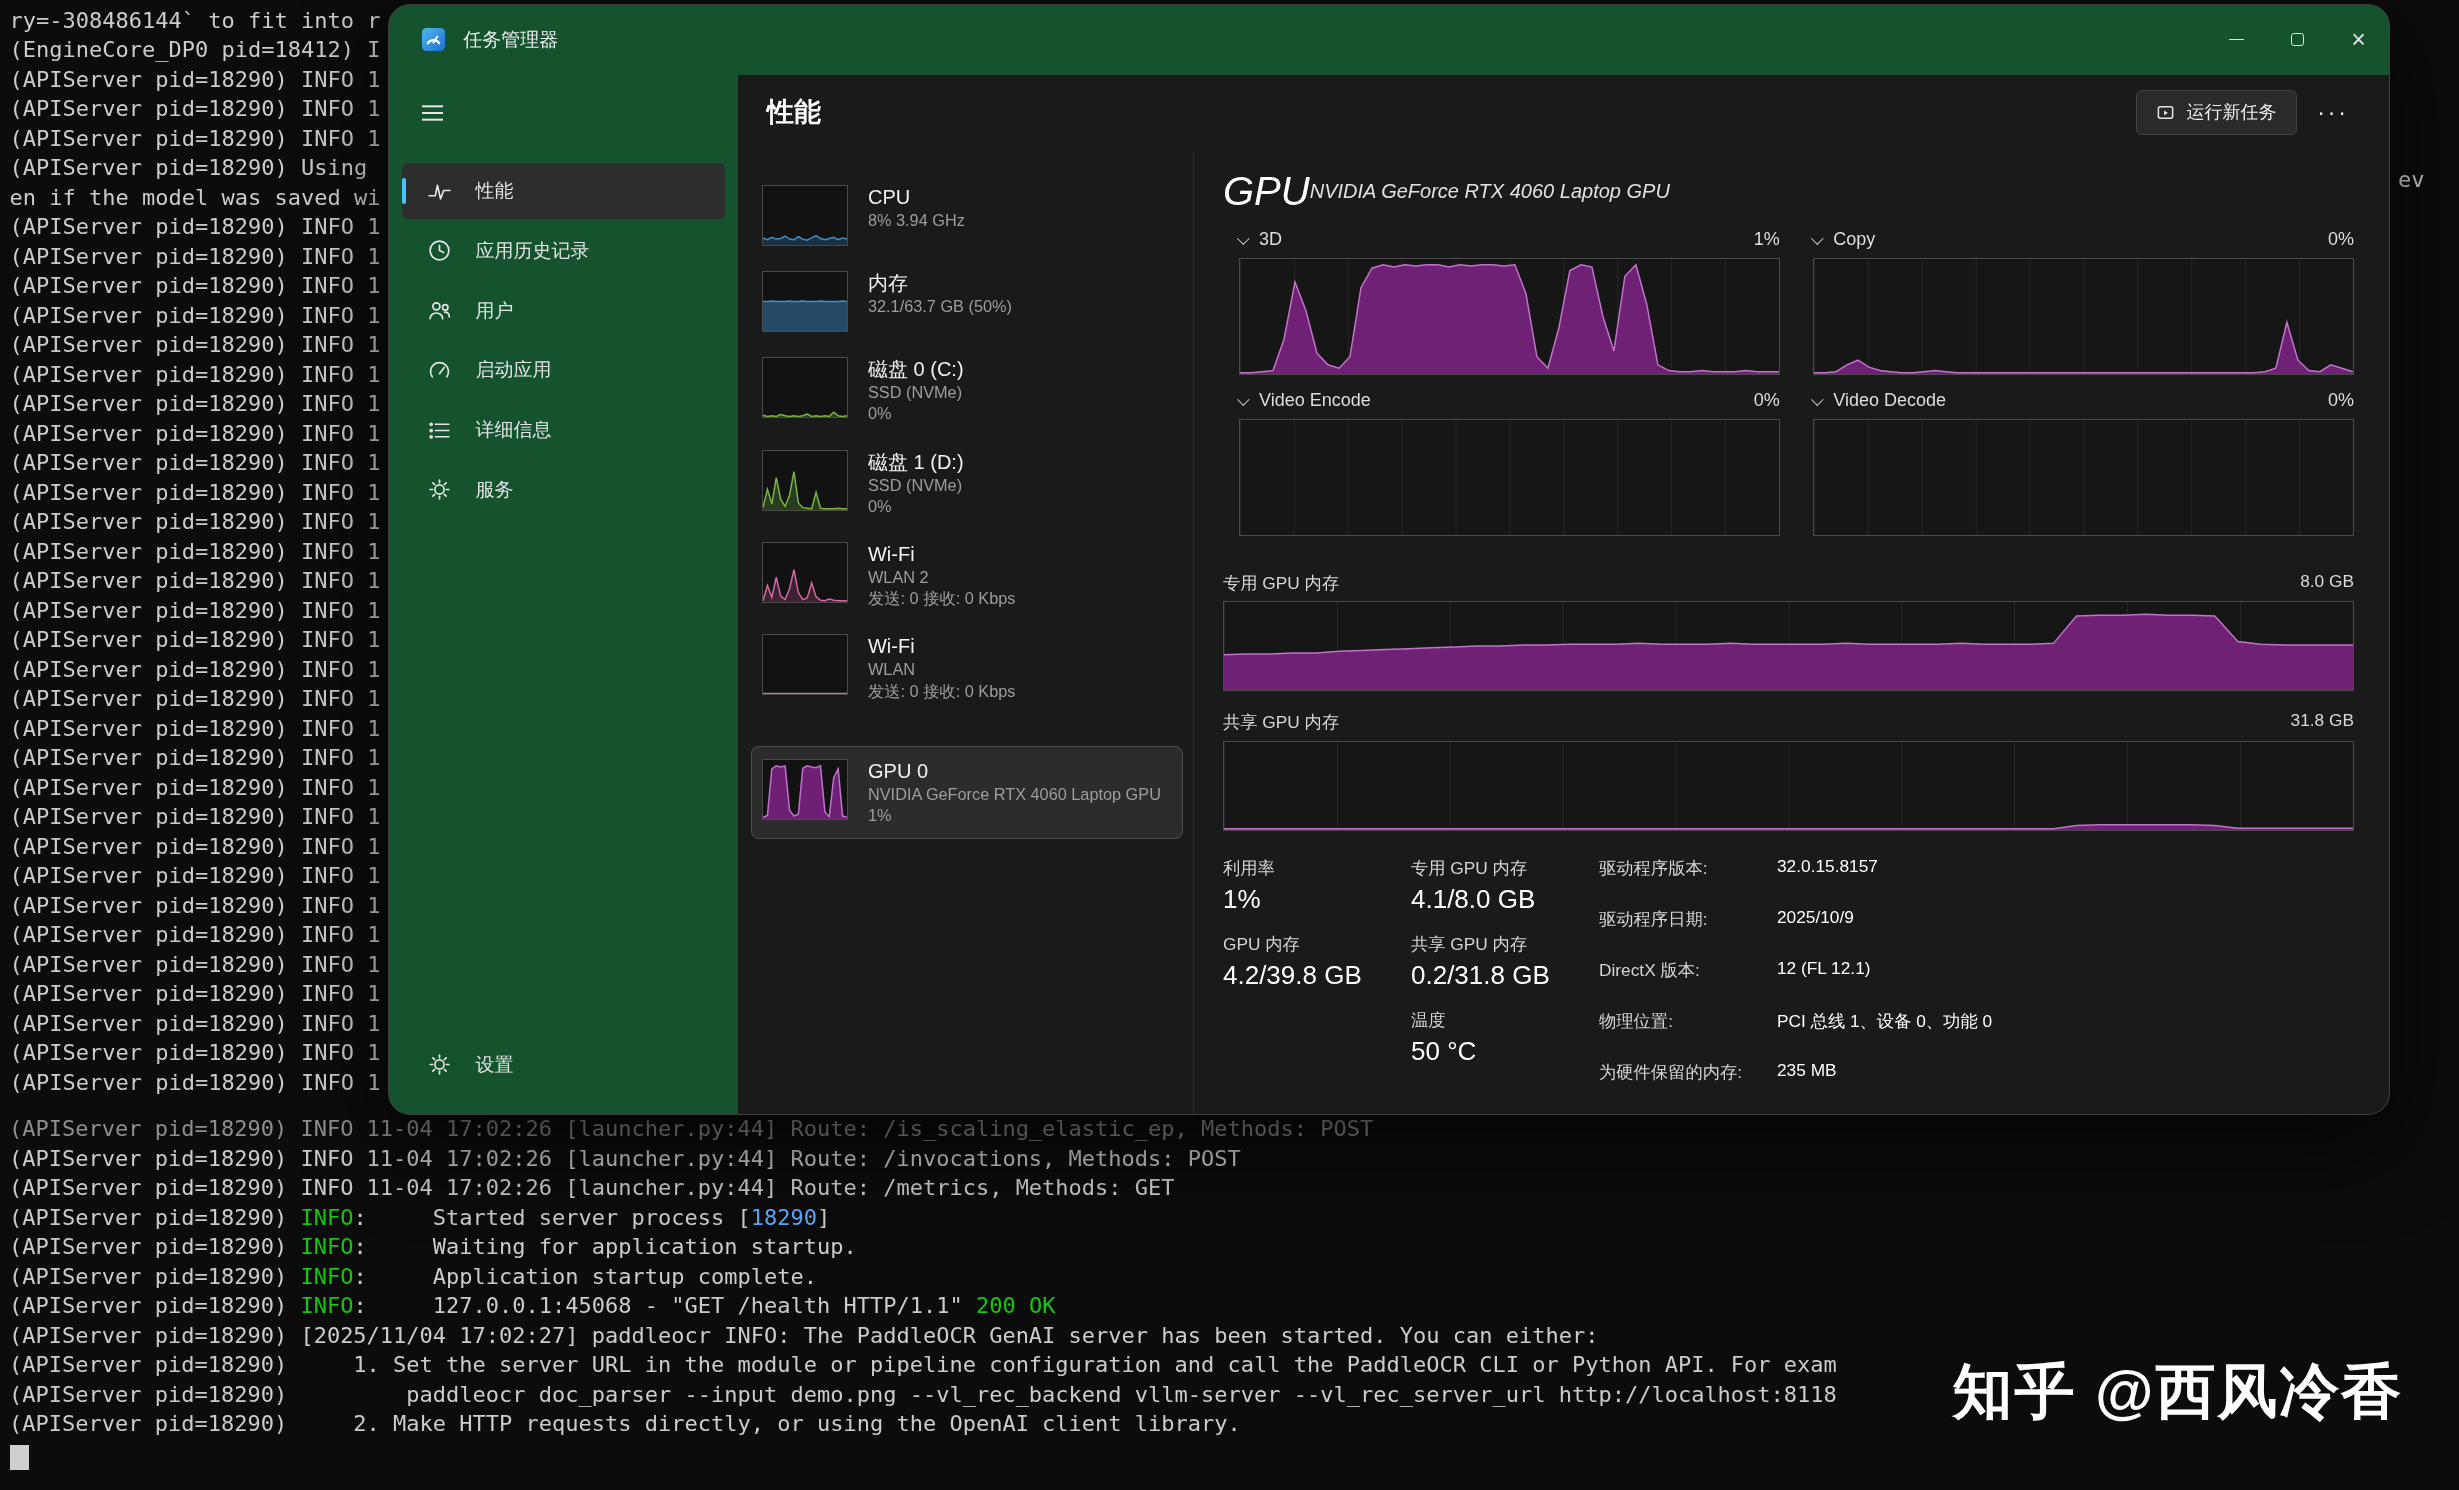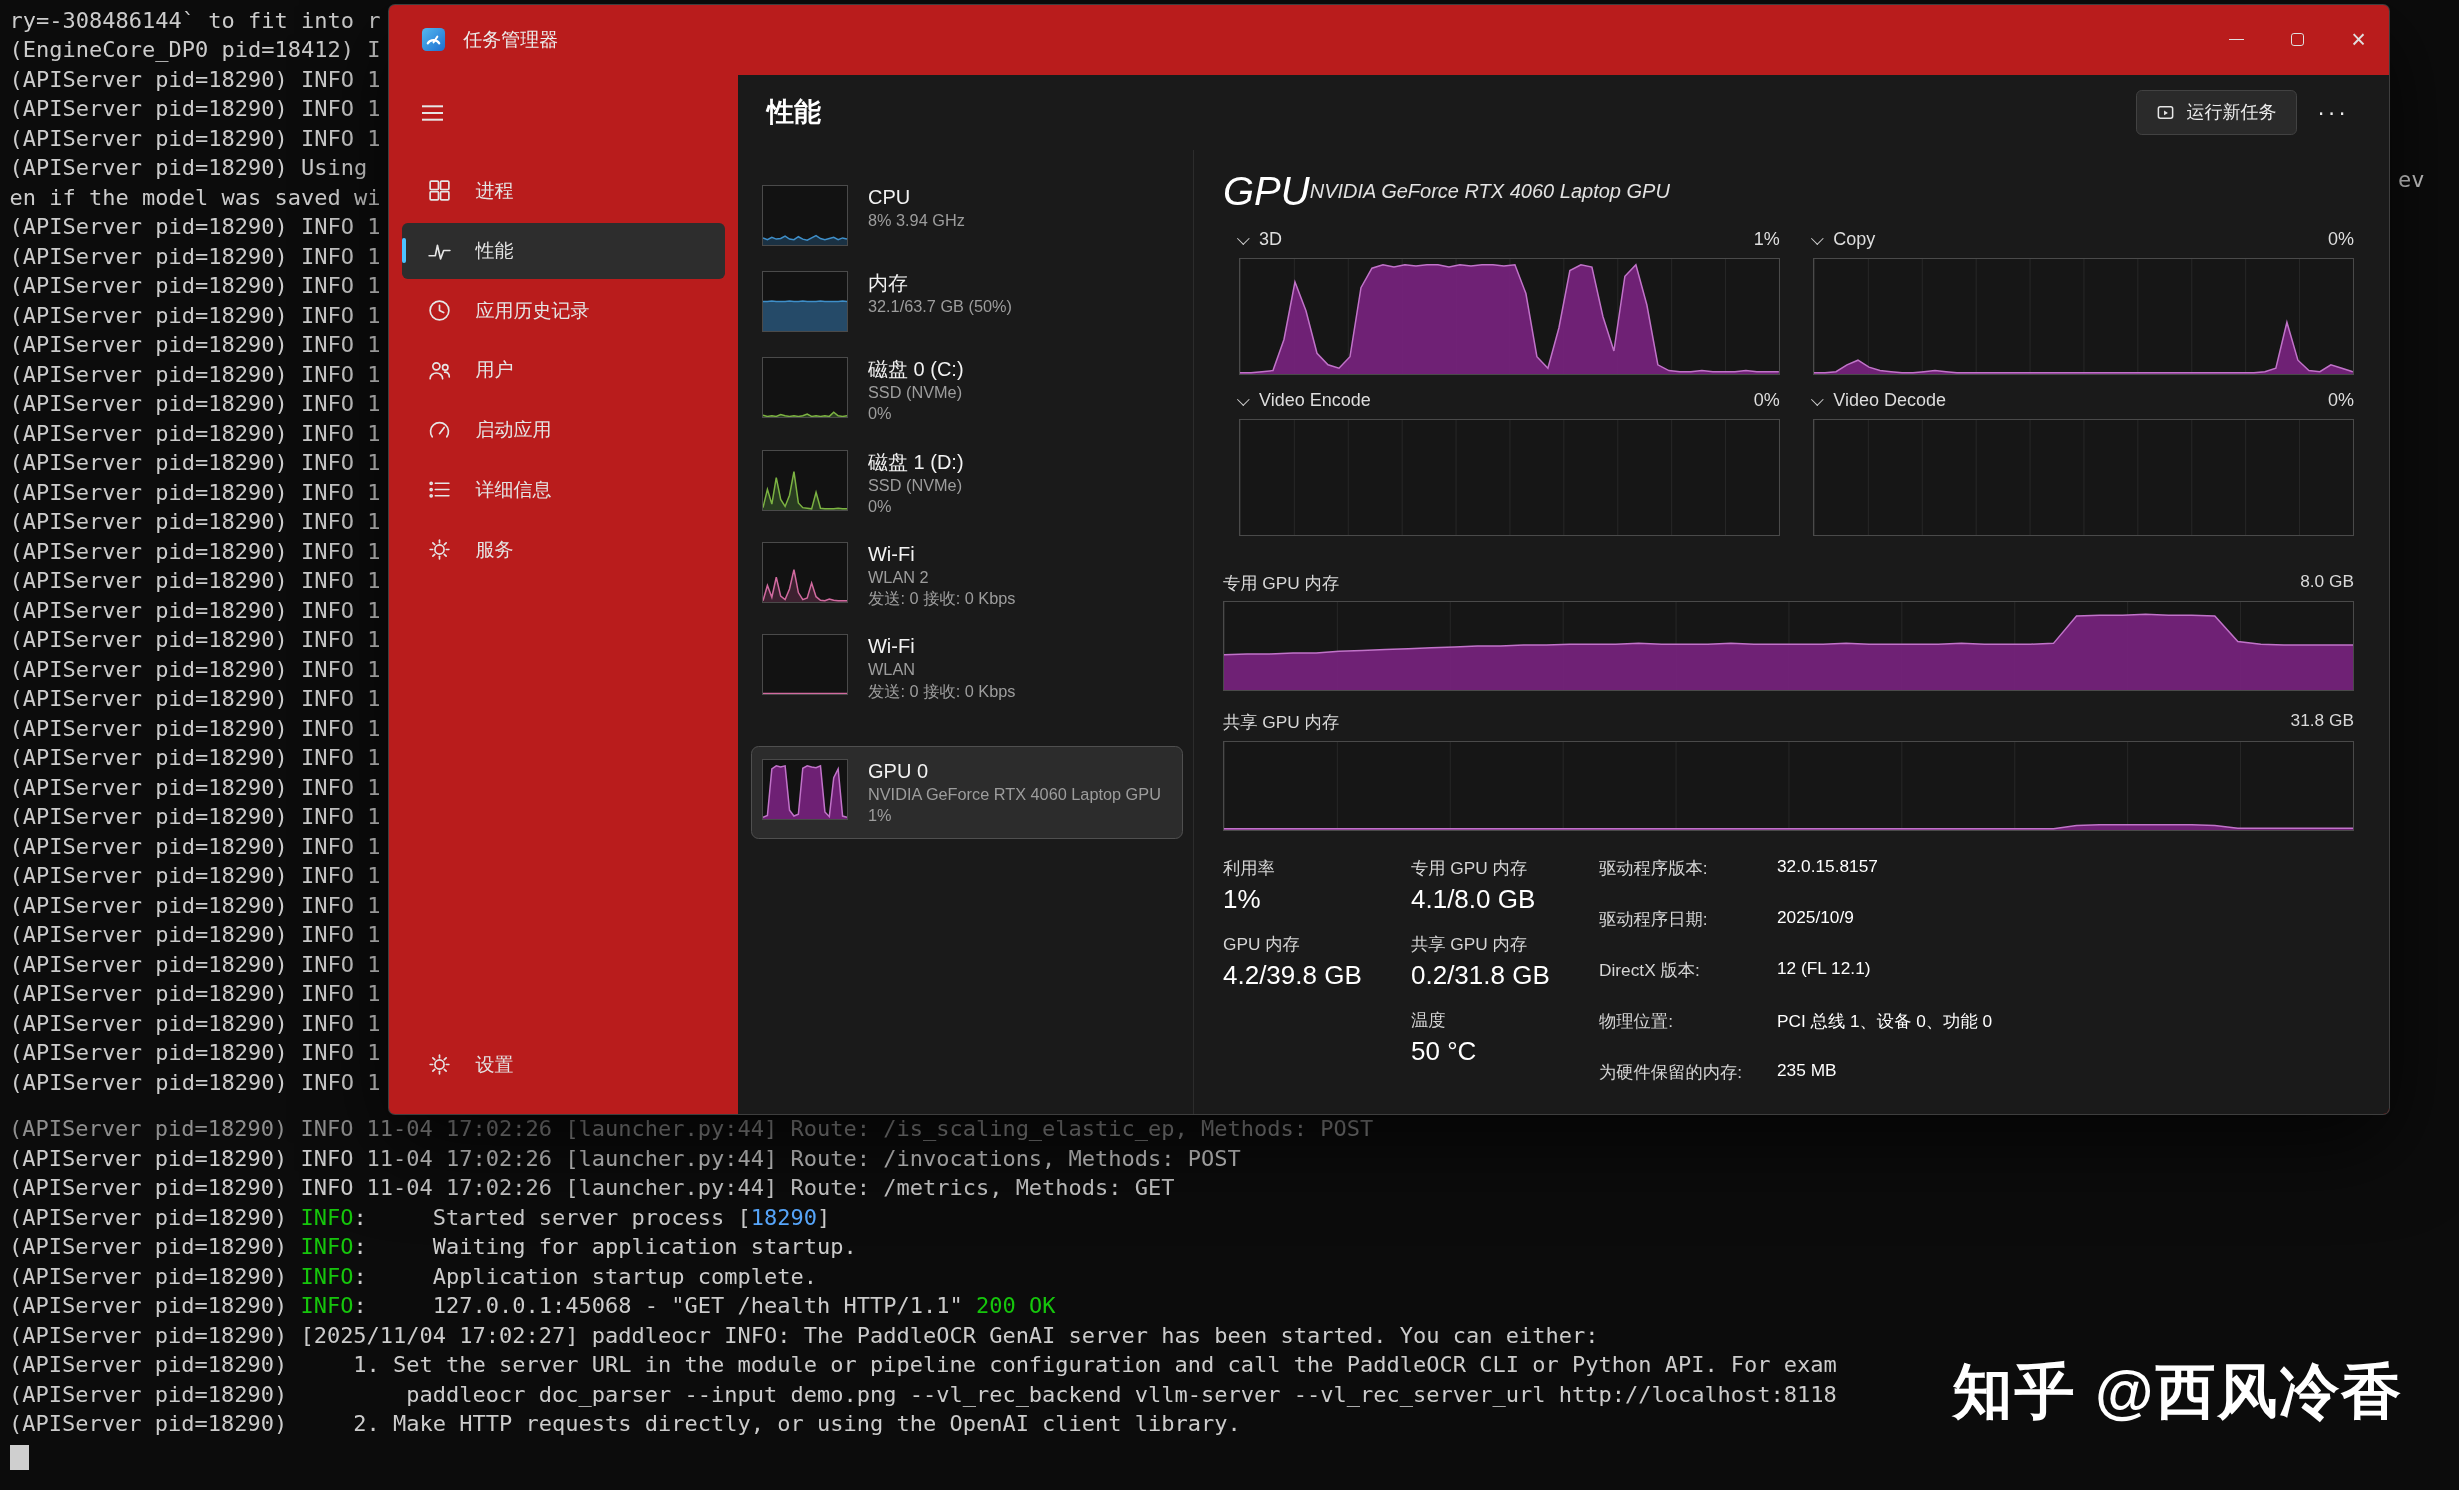--- a/index.html
+++ b/index.html
@@ -16,21 +16,21 @@
   .t-blue  { color:#59a9ff; }
   .t-dim   { color:#8f8f8f; }
   .t-frag { position:absolute; left:2398px; top:167px; white-space:pre; }
   .t-cursor { position:absolute; left:9.6px; top:1445px; width:19px; height:25px; background:#cfcfcf; }
 
   .watermark { position:absolute; right:56px; bottom:58px; z-index:3; color:#ffffff;
                font-size:60px; font-weight:700; letter-spacing:1.9px; white-space:nowrap; }
 
   
   .tm-window { position:absolute; left:389px; top:4.8px; width:2000px; height:1109px; z-index:2;
-               background:#b91c1c; border-radius:6px; overflow:hidden;
+               background:#14532d; border-radius:21px; overflow:hidden;
                box-shadow:0 0 0 1px #3e3e3e, 0 29px 86px rgba(0,0,0,0.7); color:#e8e8e8; }
 
   .titlebar { height:70px; display:flex; align-items:center; }
   .app-icon { margin-left:32px; display:flex; }
   .tm-title { margin-left:17.3px; font-size:19px; color:#ececec; }
   .win-controls { margin-left:auto; display:flex; height:100%; }
   .wc { width:61px; height:100%; display:flex; align-items:center; justify-content:center; color:#e0e0e0; }
   .min-glyph { display:block; width:15.4px; border-top:1.9px solid #e0e0e0; }
   .max-glyph { display:block; width:13.4px; height:13.4px; border:1.7px solid #e0e0e0; border-radius:2.9px; }
   .close-glyph { font-size:25px; line-height:1; }
@@ -192,31 +192,20 @@
     </div>
   </div>
 
   <div class="win-body">
 
     <nav class="sidebar">
       <div class="hamburger">
         <span class="ham-icon"></span>
       </div>
 
-      <div class="side-item">
-        <span class="sicon">
-          <svg class="icon" width="25" height="25" viewBox="0 0 24 24">
-              <rect x="3" y="3" width="8" height="8" rx="1"></rect>
-              <rect x="13" y="3" width="8" height="8" rx="1"></rect>
-              <rect x="3" y="13" width="8" height="8" rx="1"></rect>
-              <rect x="13" y="13" width="8" height="8" rx="1"></rect>
-            </svg>
-        </span>
-        <span>进程</span>
-      </div>
 
       <div class="side-item selected">
         <span class="side-accent"></span>
         <span class="sicon">
           <svg class="icon" width="25" height="25" viewBox="0 0 24 24">
               <polyline points="2,17 8,17 10,7 13,20 16,12 22,12"></polyline>
             </svg>
         </span>
         <span>性能</span>
       </div>

